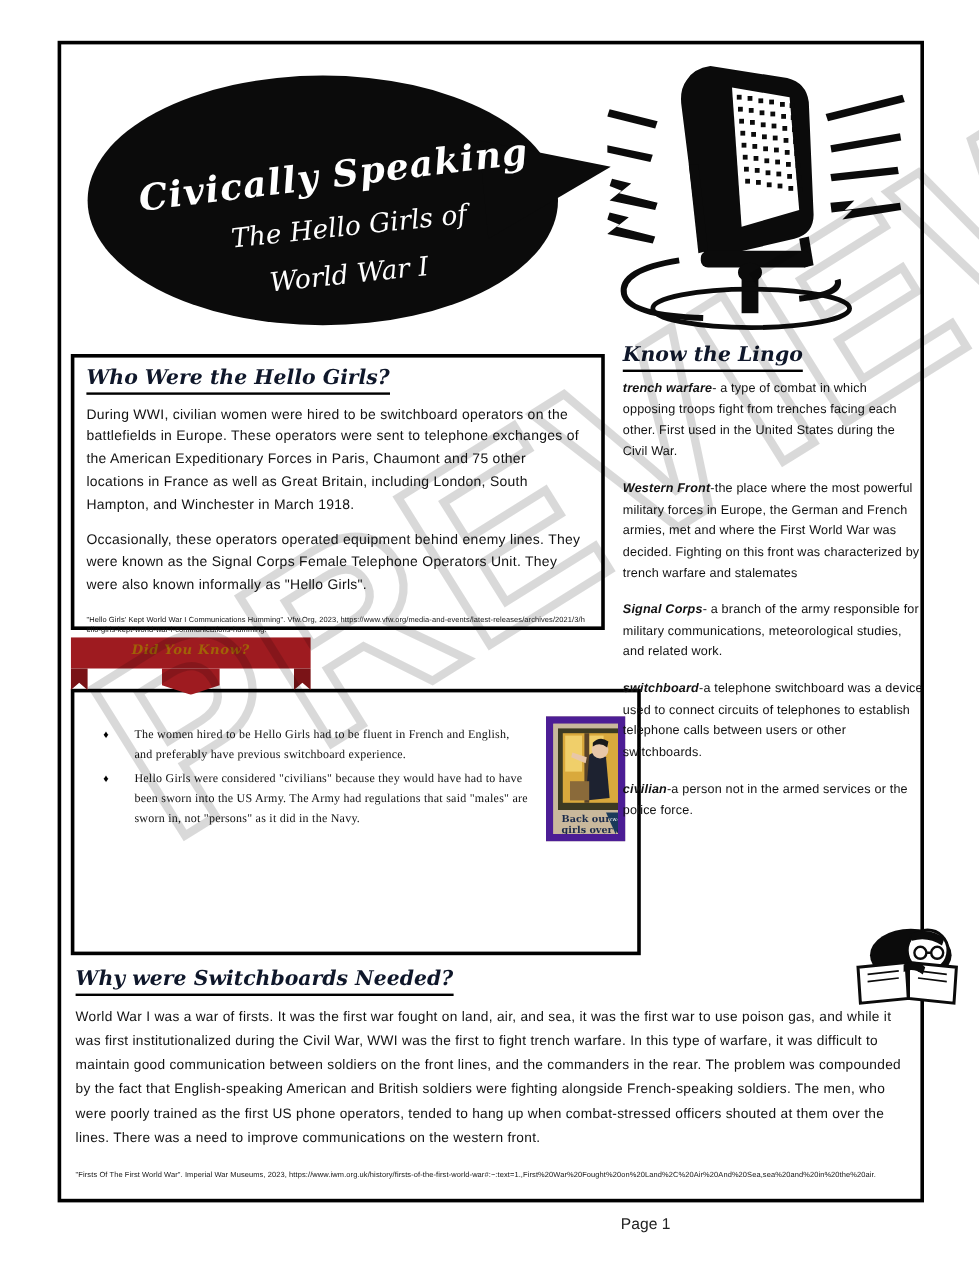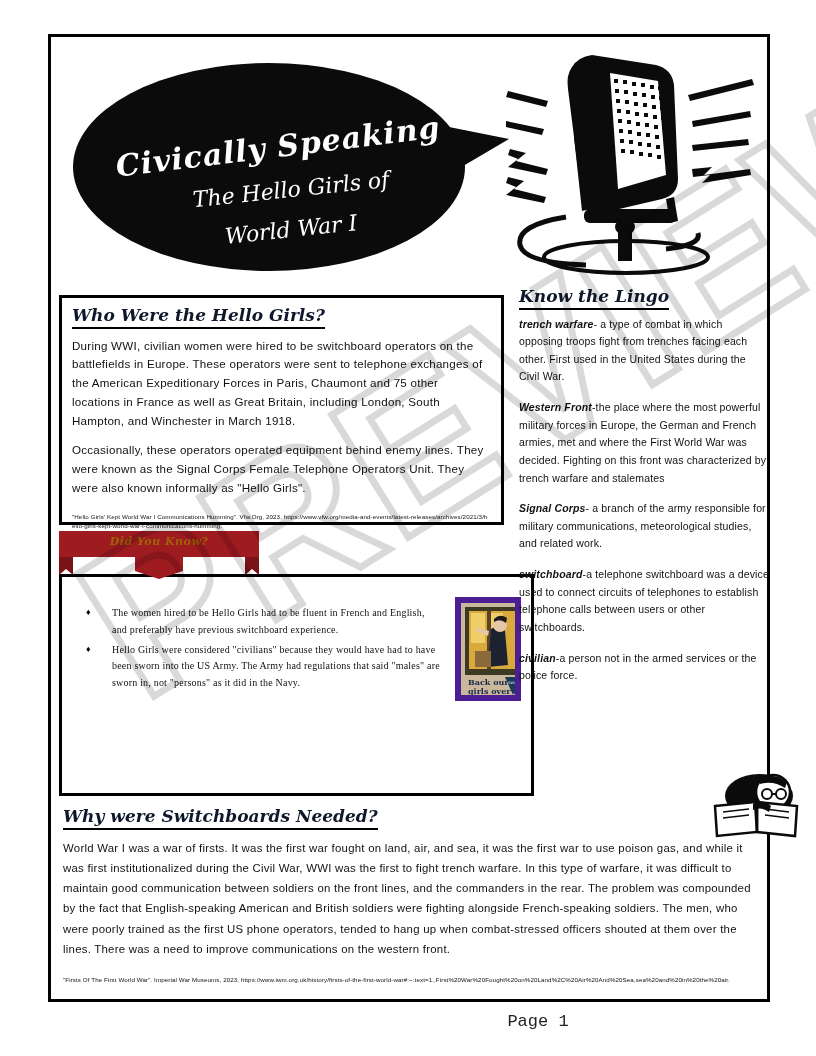--- a/index.html
+++ b/index.html
@@ -268,22 +268,22 @@
 
   
   #footer {
     position: absolute;
     left: 0;
     top: 1012px;
     width: 816px;
     text-align: center;
     padding-left: 260px;
     box-sizing: border-box;
-    font-family: Liberation Mono, monospace;
-    font-size: 17px;
+    font-family: Liberation Sans, sans-serif;
+    font-size: 13px;
     color: #222;
   }
 </style>
 </head>
 <body>
 
 <div id="page-frame">
 
   <div id="title-bubble">
     <svg width="440" height="220" viewBox="0 0 440 220">

